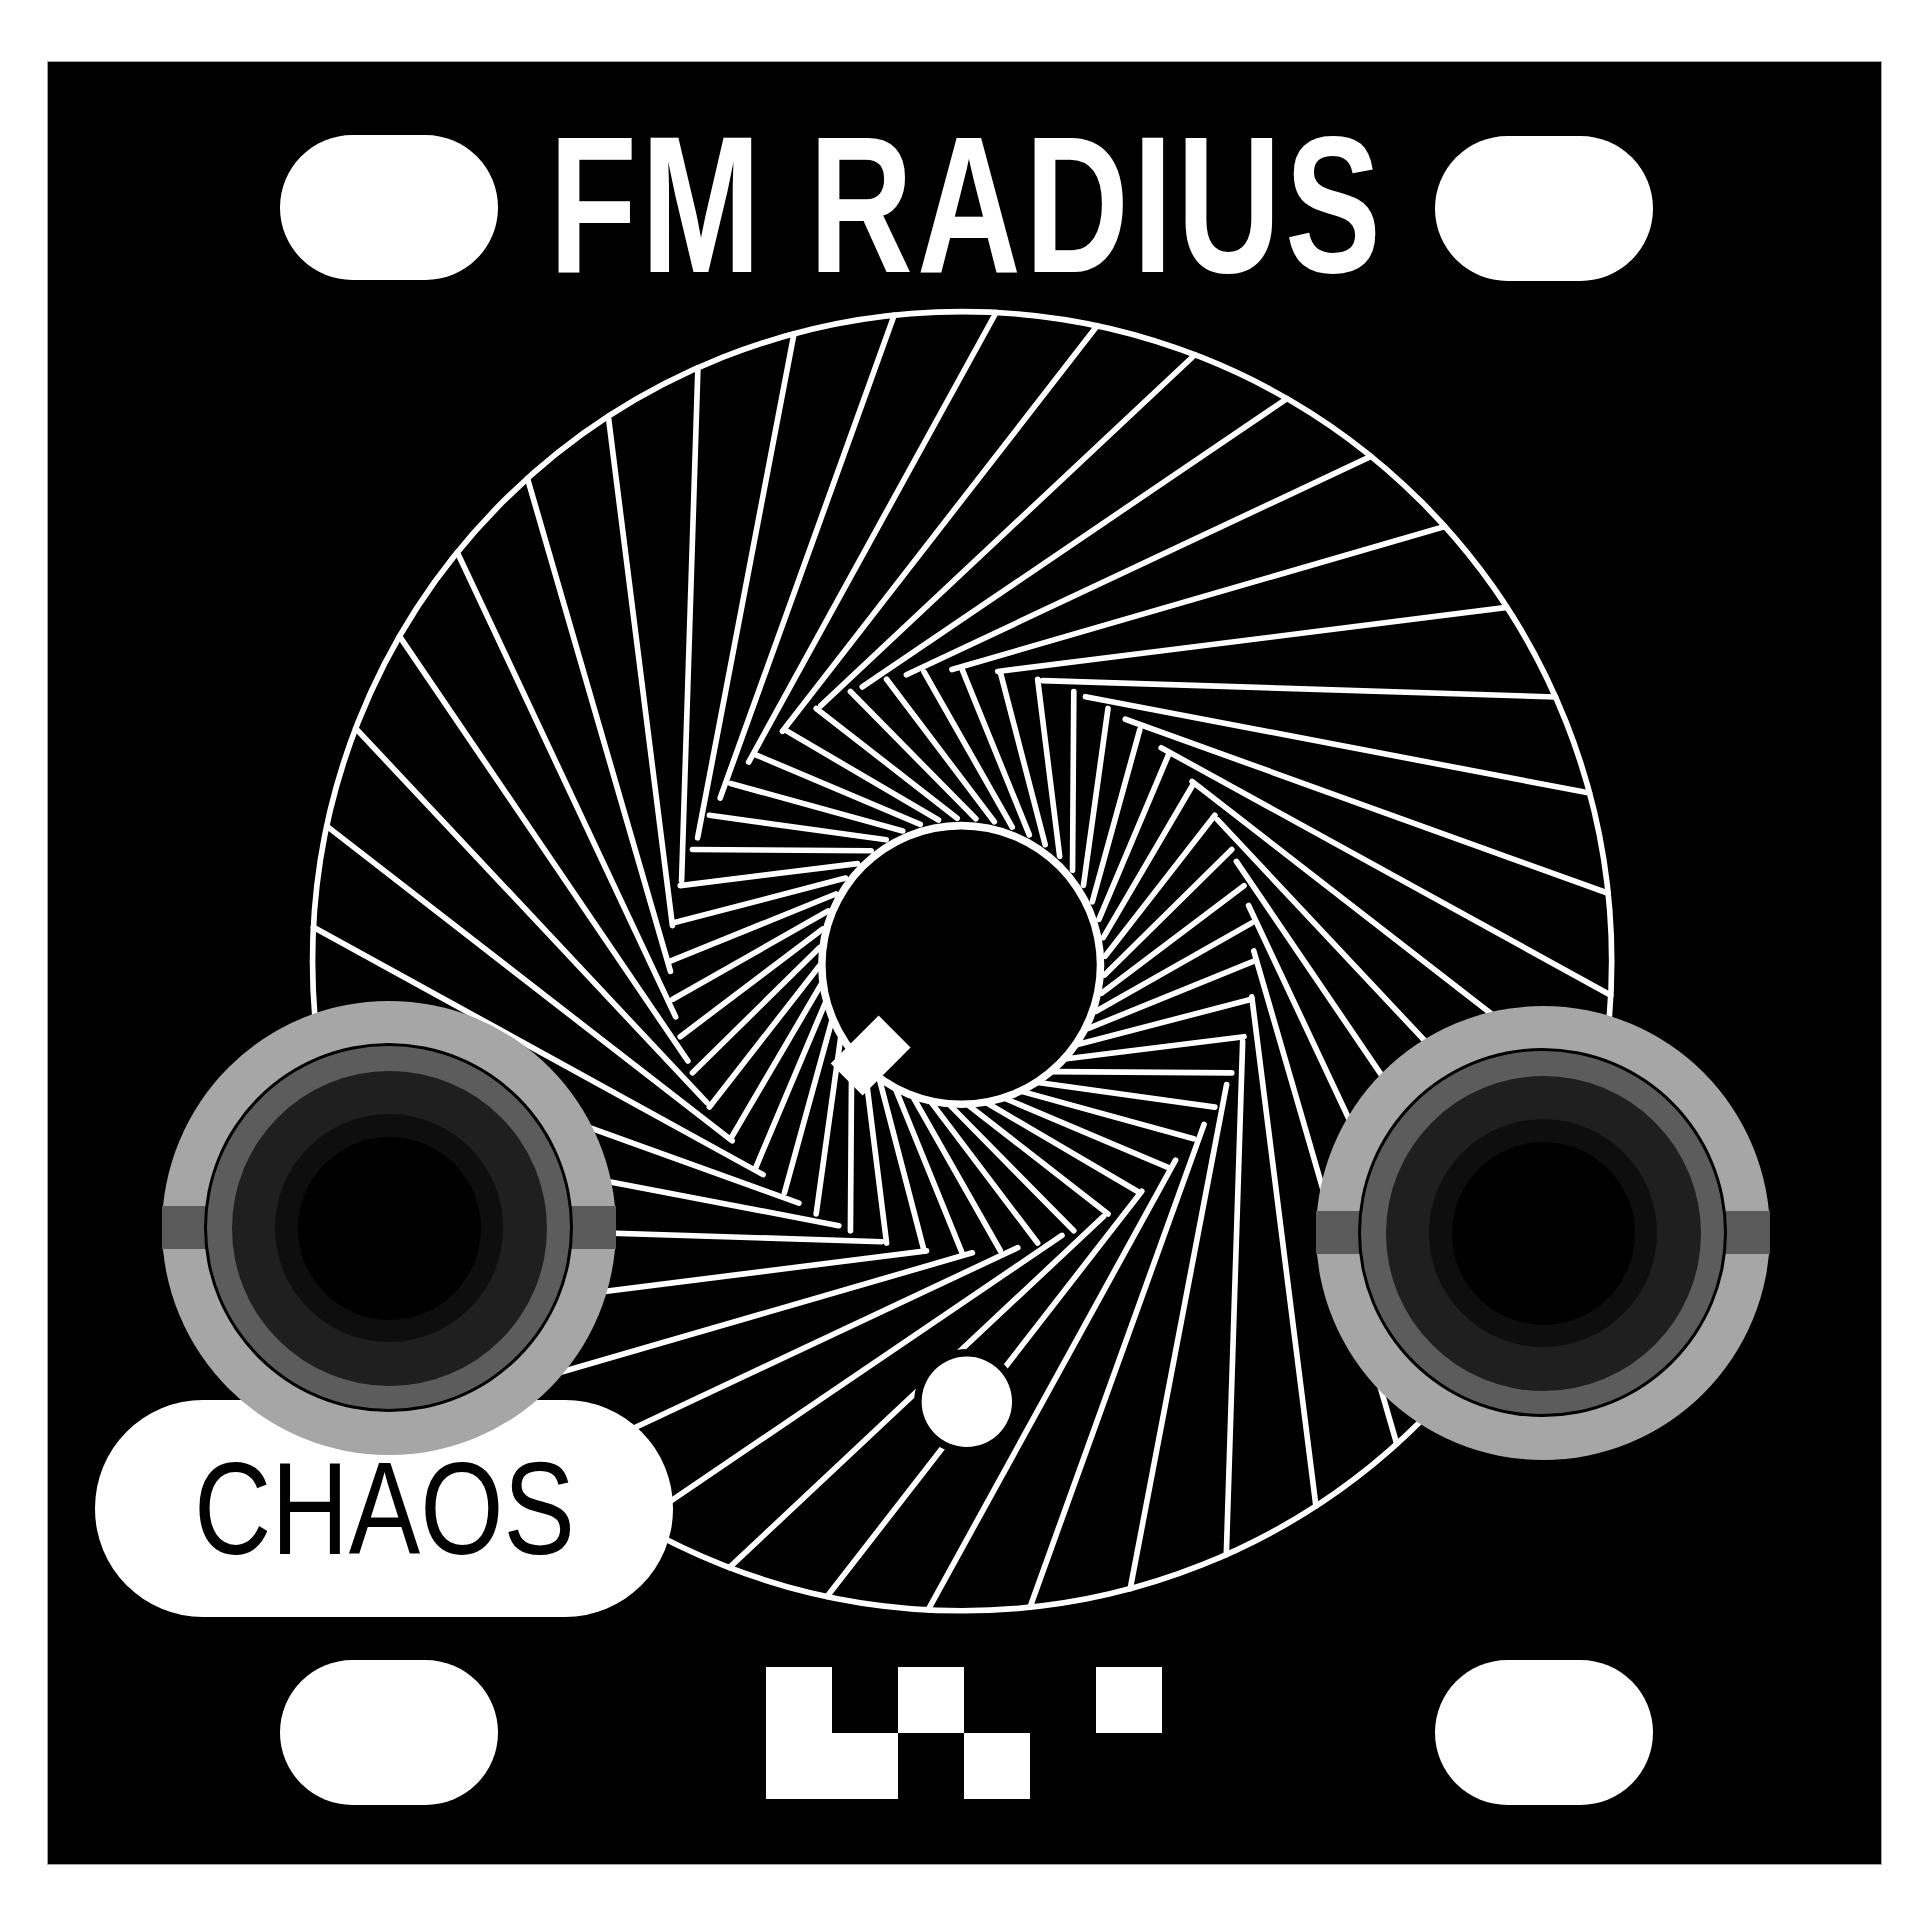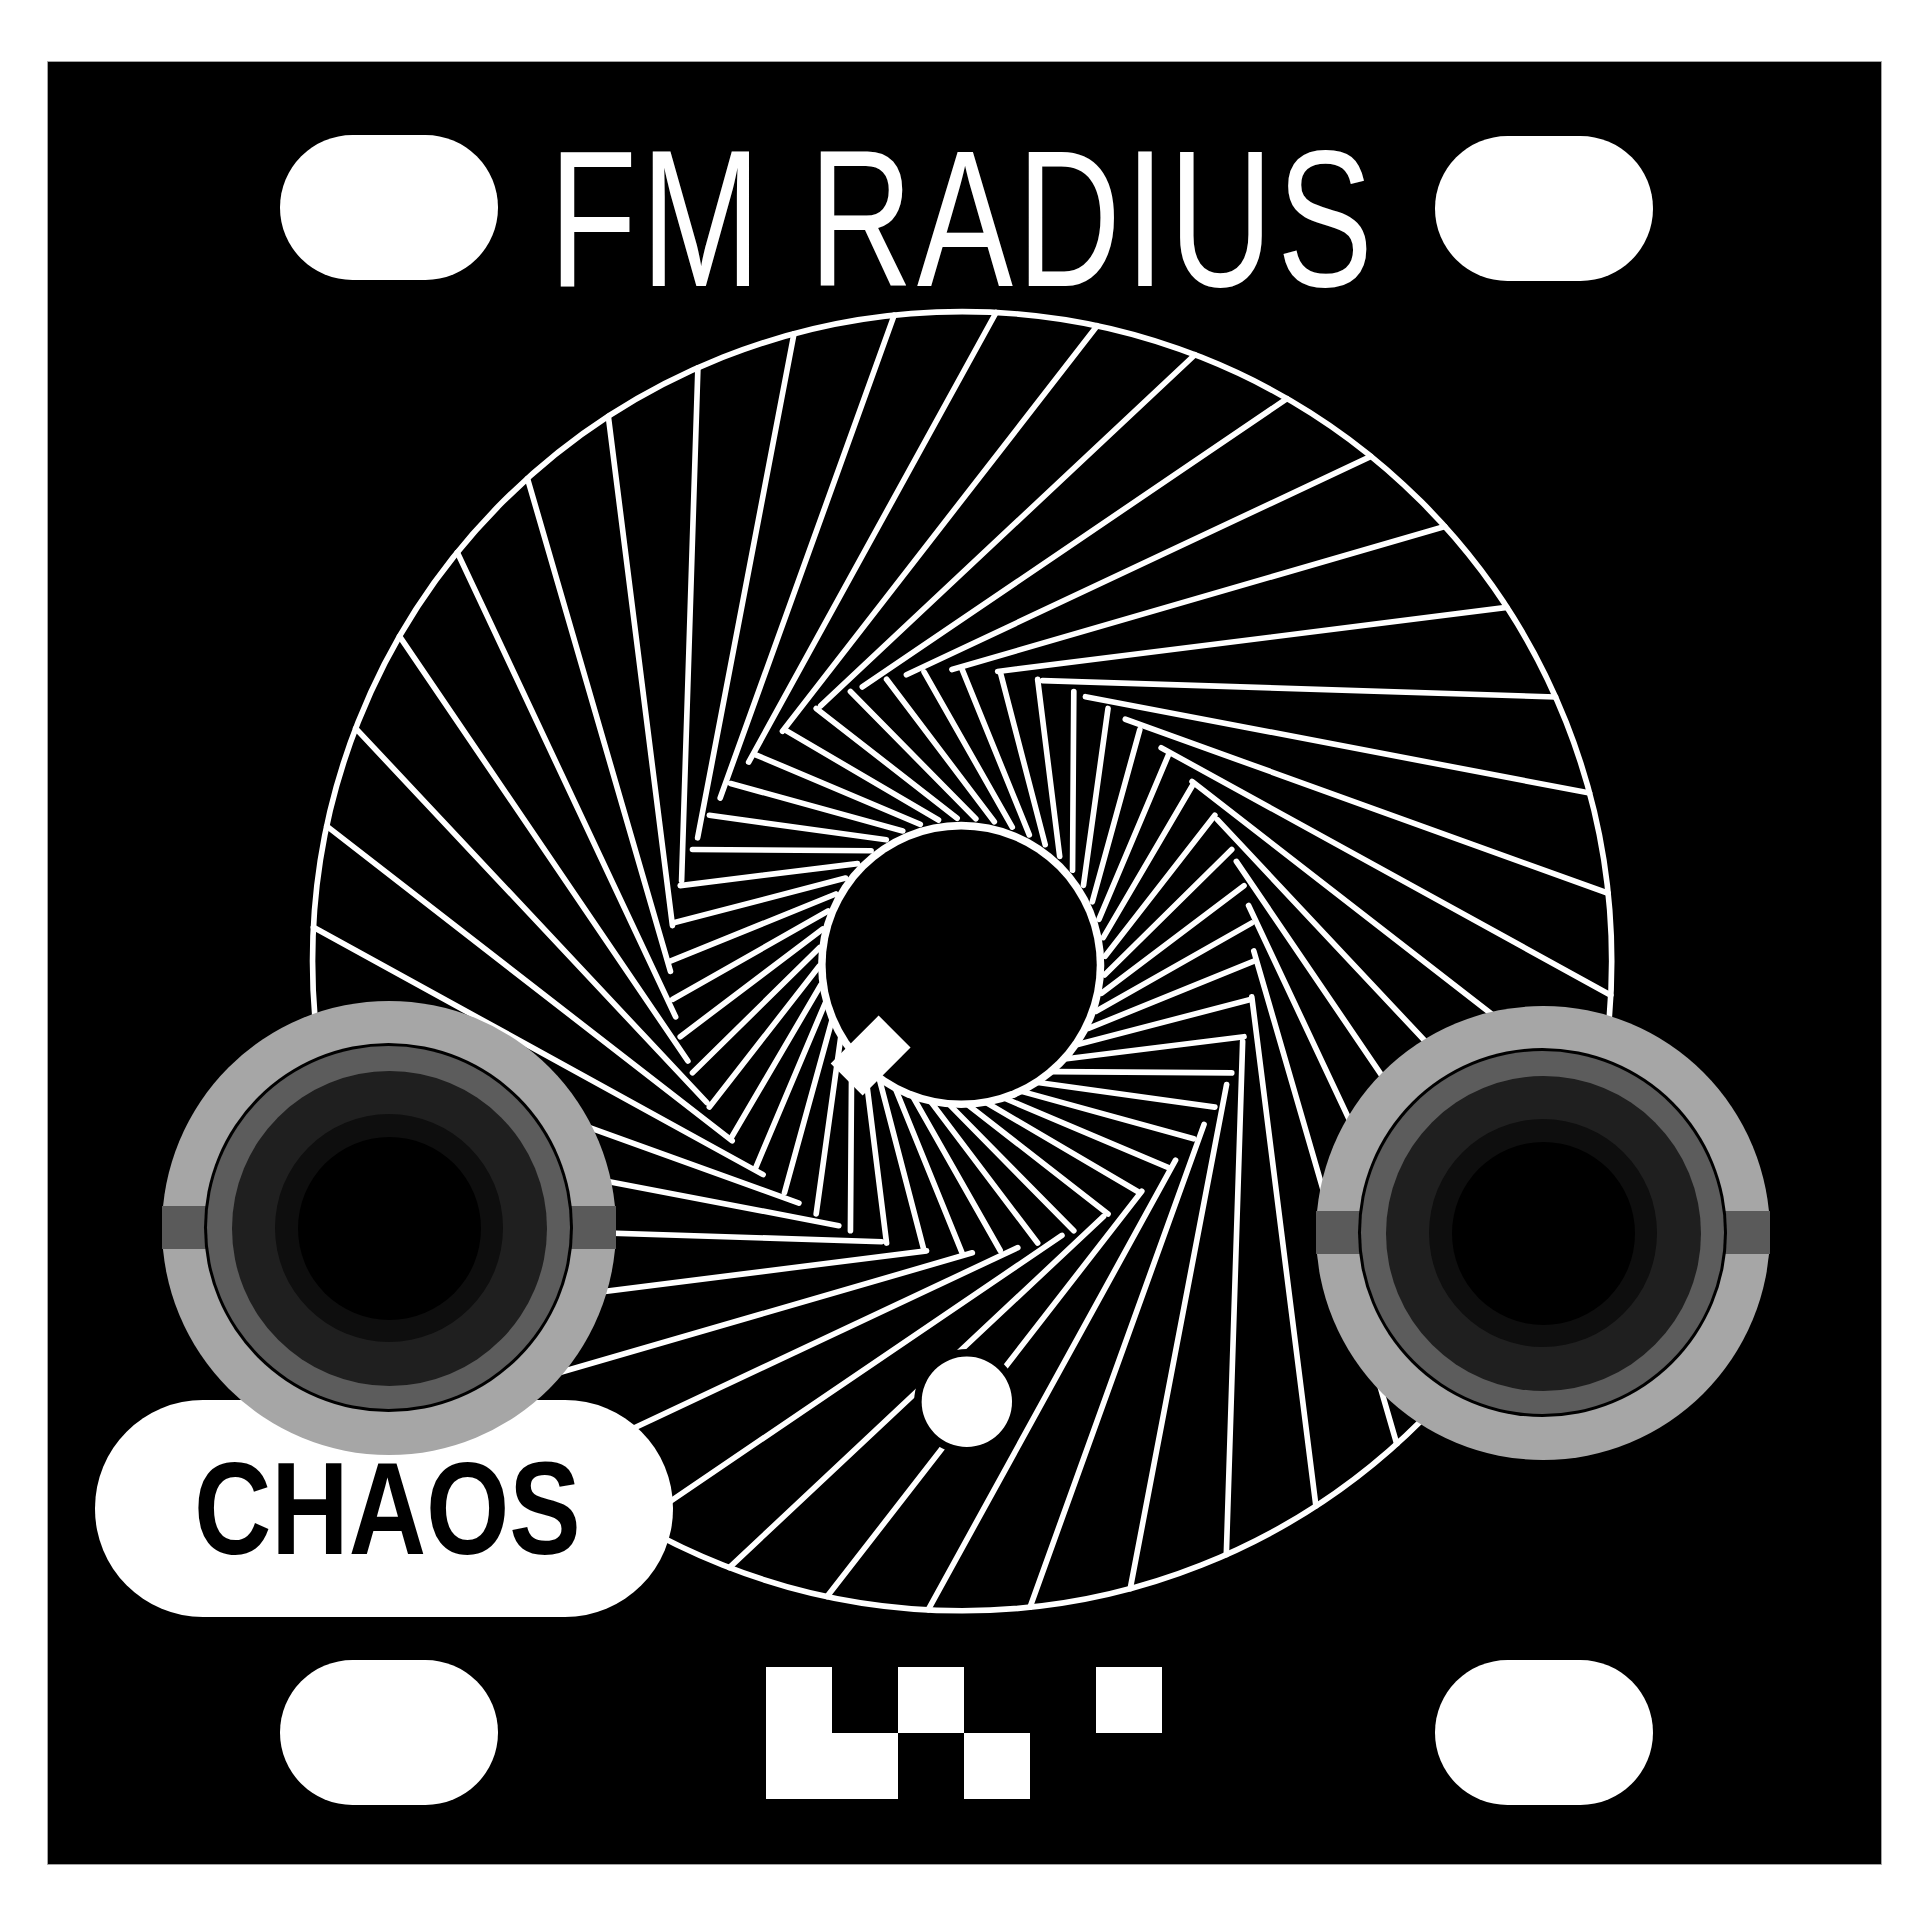--- a/index.html
+++ b/index.html
@@ -5,37 +5,37 @@
   html, body { margin: 0; padding: 0; background: #ffffff; }
   body { width: 1928px; height: 1928px; position: relative; overflow: hidden; }
   .panel {
     position: absolute; left: 48px; top: 62px; width: 1833px; height: 1802px;
     background: #000000; box-shadow: 0 0 0 0.9px #9a9a9a;
   }
   .mount-hole {
     position: absolute; width: 218px; height: 145px; border-radius: 73px; background: #ffffff;
   }
   .title {
-    position: absolute; left: 549px; top: 125px; width: 836px; height: 188px;
-    color: #ffffff; font-family: "Liberation Sans", sans-serif; font-weight: 400;
+    position: absolute; left: 549px; top: 111px; width: 836px; height: 188px;
+    color: #ffffff; font-family: "Liberation Sans", sans-serif; font-weight: 700;
     font-size: 194px; line-height: 188px; white-space: nowrap;
     transform-origin: left center; letter-spacing: 5.6px;
   }
   .title span { display: inline-block; transform-origin: left center; }
   svg.art { position: absolute; left: 0; top: 0; width: 1928px; height: 1928px; }
   .jack { position: absolute; width: 454px; height: 454px; }
   .jack .ring { position: absolute; border-radius: 50%; }
   .jack .band { position: absolute; left: 0; width: 454px; height: 43px; top: 205px; background: #5a5a5a; }
   .chaos-pill {
     position: absolute; left: 95px; top: 1400px; width: 578px; height: 217px;
     border-radius: 108px; background: #ffffff;
   }
   .chaos-label {
     position: absolute; left: 194px; top: 1448px; width: 380px; height: 122px;
-    color: #000000; font-family: "Liberation Sans", sans-serif; font-weight: 700;
+    color: #000000; font-family: "Liberation Sans", sans-serif; font-weight: 400;
     font-size: 132px; line-height: 122px; white-space: nowrap;
   }
   .chaos-label span { display: inline-block; transform-origin: left center; }
   .logo-cell { position: absolute; width: 66px; height: 66px; background: #ffffff; }
 </style>
 </head>
 <body>
 
 <div class="panel"></div>
 

